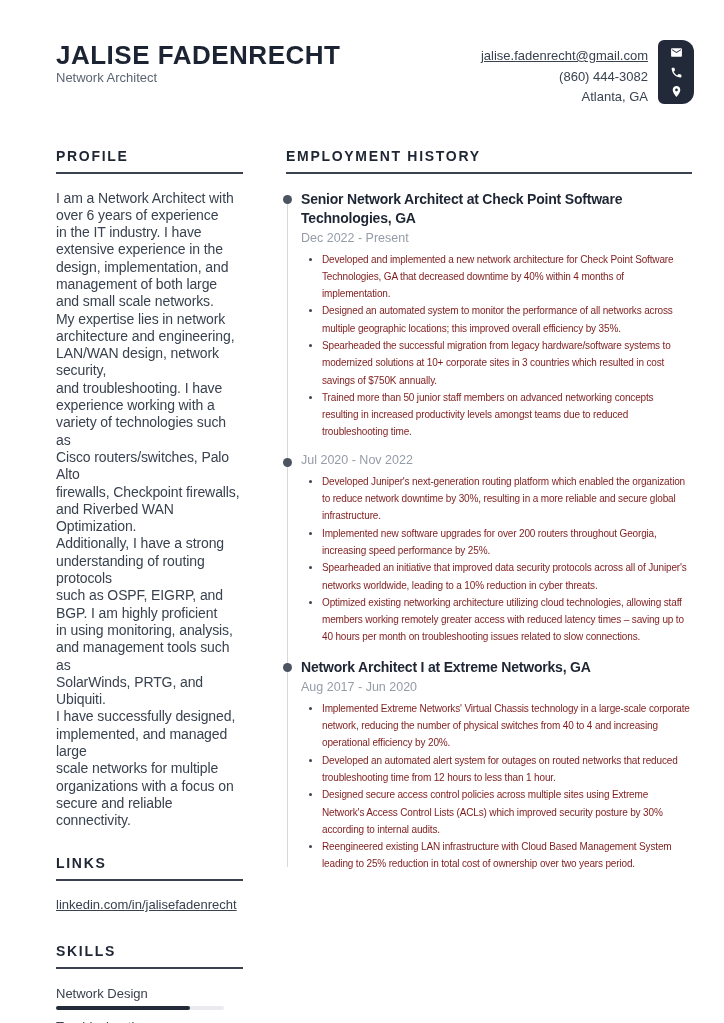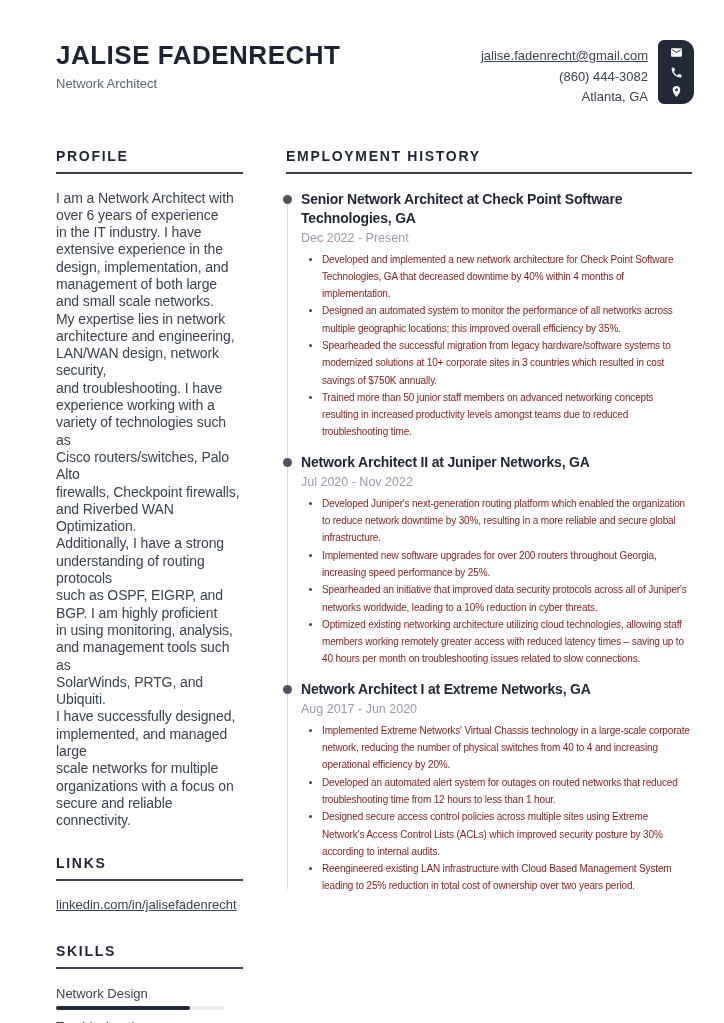--- a/index.html
+++ b/index.html
@@ -9,21 +9,21 @@
     background: #ffffff;
     color: #39424f;
     overflow: hidden;
     position: relative;
   }
   .page { width: 724px; height: 1023px; overflow: hidden; }
 
   
   .header { display: flex; justify-content: space-between; align-items: flex-start; padding: 40px 30px 0 56px; }
   .name { font-size: 26px; font-weight: bold; letter-spacing: 0.5px; color: #1c2433; line-height: 30px; }
-  .job-subtitle { font-size: 13px; color: #5b6473; margin-top: 6px; }
+  .job-subtitle { font-size: 13px; color: #5b6473; }
   .contact-wrap { display: flex; align-items: flex-start; }
   .contact { text-align: right; font-size: 13px; line-height: 20.5px; color: #39424f; margin-top: 6px; }
   .contact .email { text-decoration: underline; color: #39424f; cursor: pointer; }
   .icon-panel {
     width: 36px; height: 64px; margin-left: 10px; background: #222a3a;
     border-radius: 6px 12px 12px 6px;
     display: flex; flex-direction: column; align-items: center; justify-content: space-evenly;
   }
   .icon-panel svg { width: 13px; height: 13px; fill: #ffffff; display: block; }
 
@@ -181,21 +181,20 @@
     <ul class="job-bullets">
                 <li>Developed and implemented a new network architecture for Check Point Software Technologies, GA that decreased downtime by 40% within 4 months of implementation.</li>
                 <li>Designed an automated system to monitor the performance of all networks across multiple geographic locations; this improved overall efficiency by 35%.</li>
                 <li>Spearheaded the successful migration from legacy hardware/software systems to modernized solutions at 10+ corporate sites in 3 countries which resulted in cost savings of $750K annually.</li>
                 <li>Trained more than 50 junior staff members on advanced networking concepts resulting in increased productivity levels amongst teams due to reduced troubleshooting time.</li>
               </ul>
   </div>
 
   <div class="job">
     <span class="job-dot"></span>
-    <div class="job-title">Network Architect II at Juniper Networks, GA</div>
     <div class="job-dates">Jul 2020 - Nov 2022</div>
     <ul class="job-bullets">
                 <li>Developed Juniper's next-generation routing platform which enabled the organization to reduce network downtime by 30%, resulting in a more reliable and secure global infrastructure.</li>
                 <li>Implemented new software upgrades for over 200 routers throughout Georgia, increasing speed performance by 25%.</li>
                 <li>Spearheaded an initiative that improved data security protocols across all of Juniper's networks worldwide, leading to a 10% reduction in cyber threats.</li>
                 <li>Optimized existing networking architecture utilizing cloud technologies, allowing staff members working remotely greater access with reduced latency times – saving up to 40 hours per month on troubleshooting issues related to slow connections.</li>
               </ul>
   </div>
 
   <div class="job">

